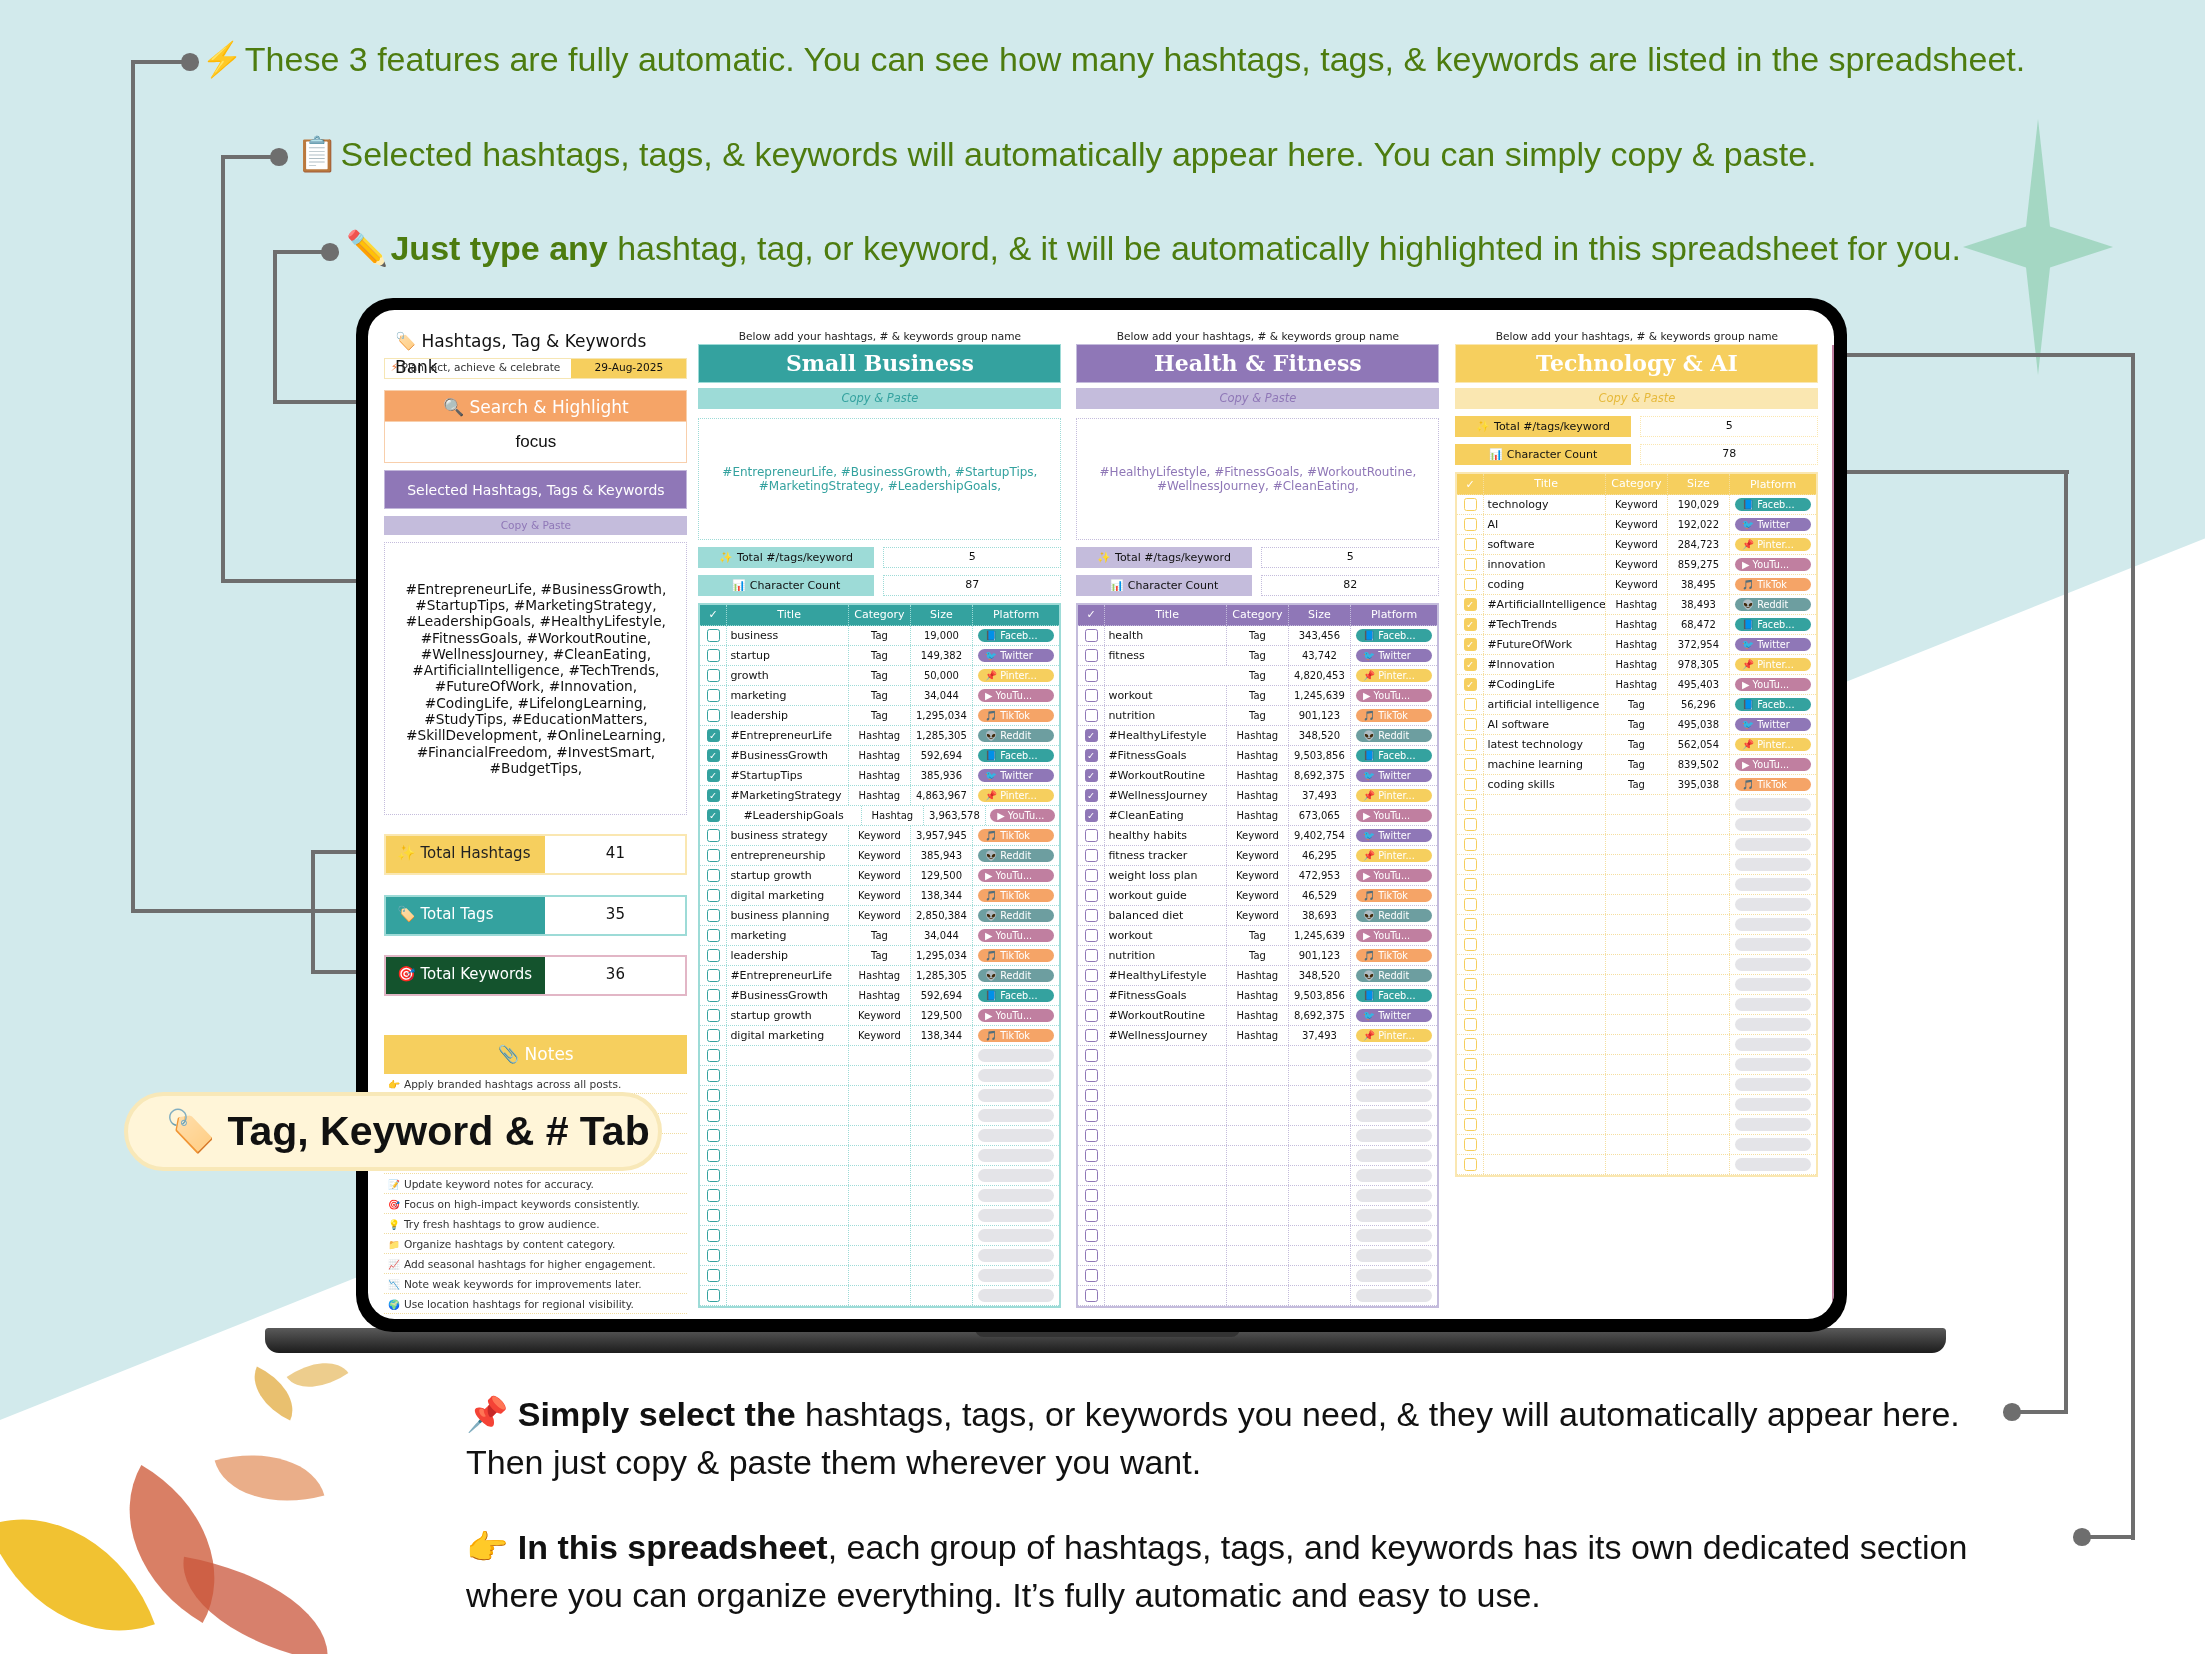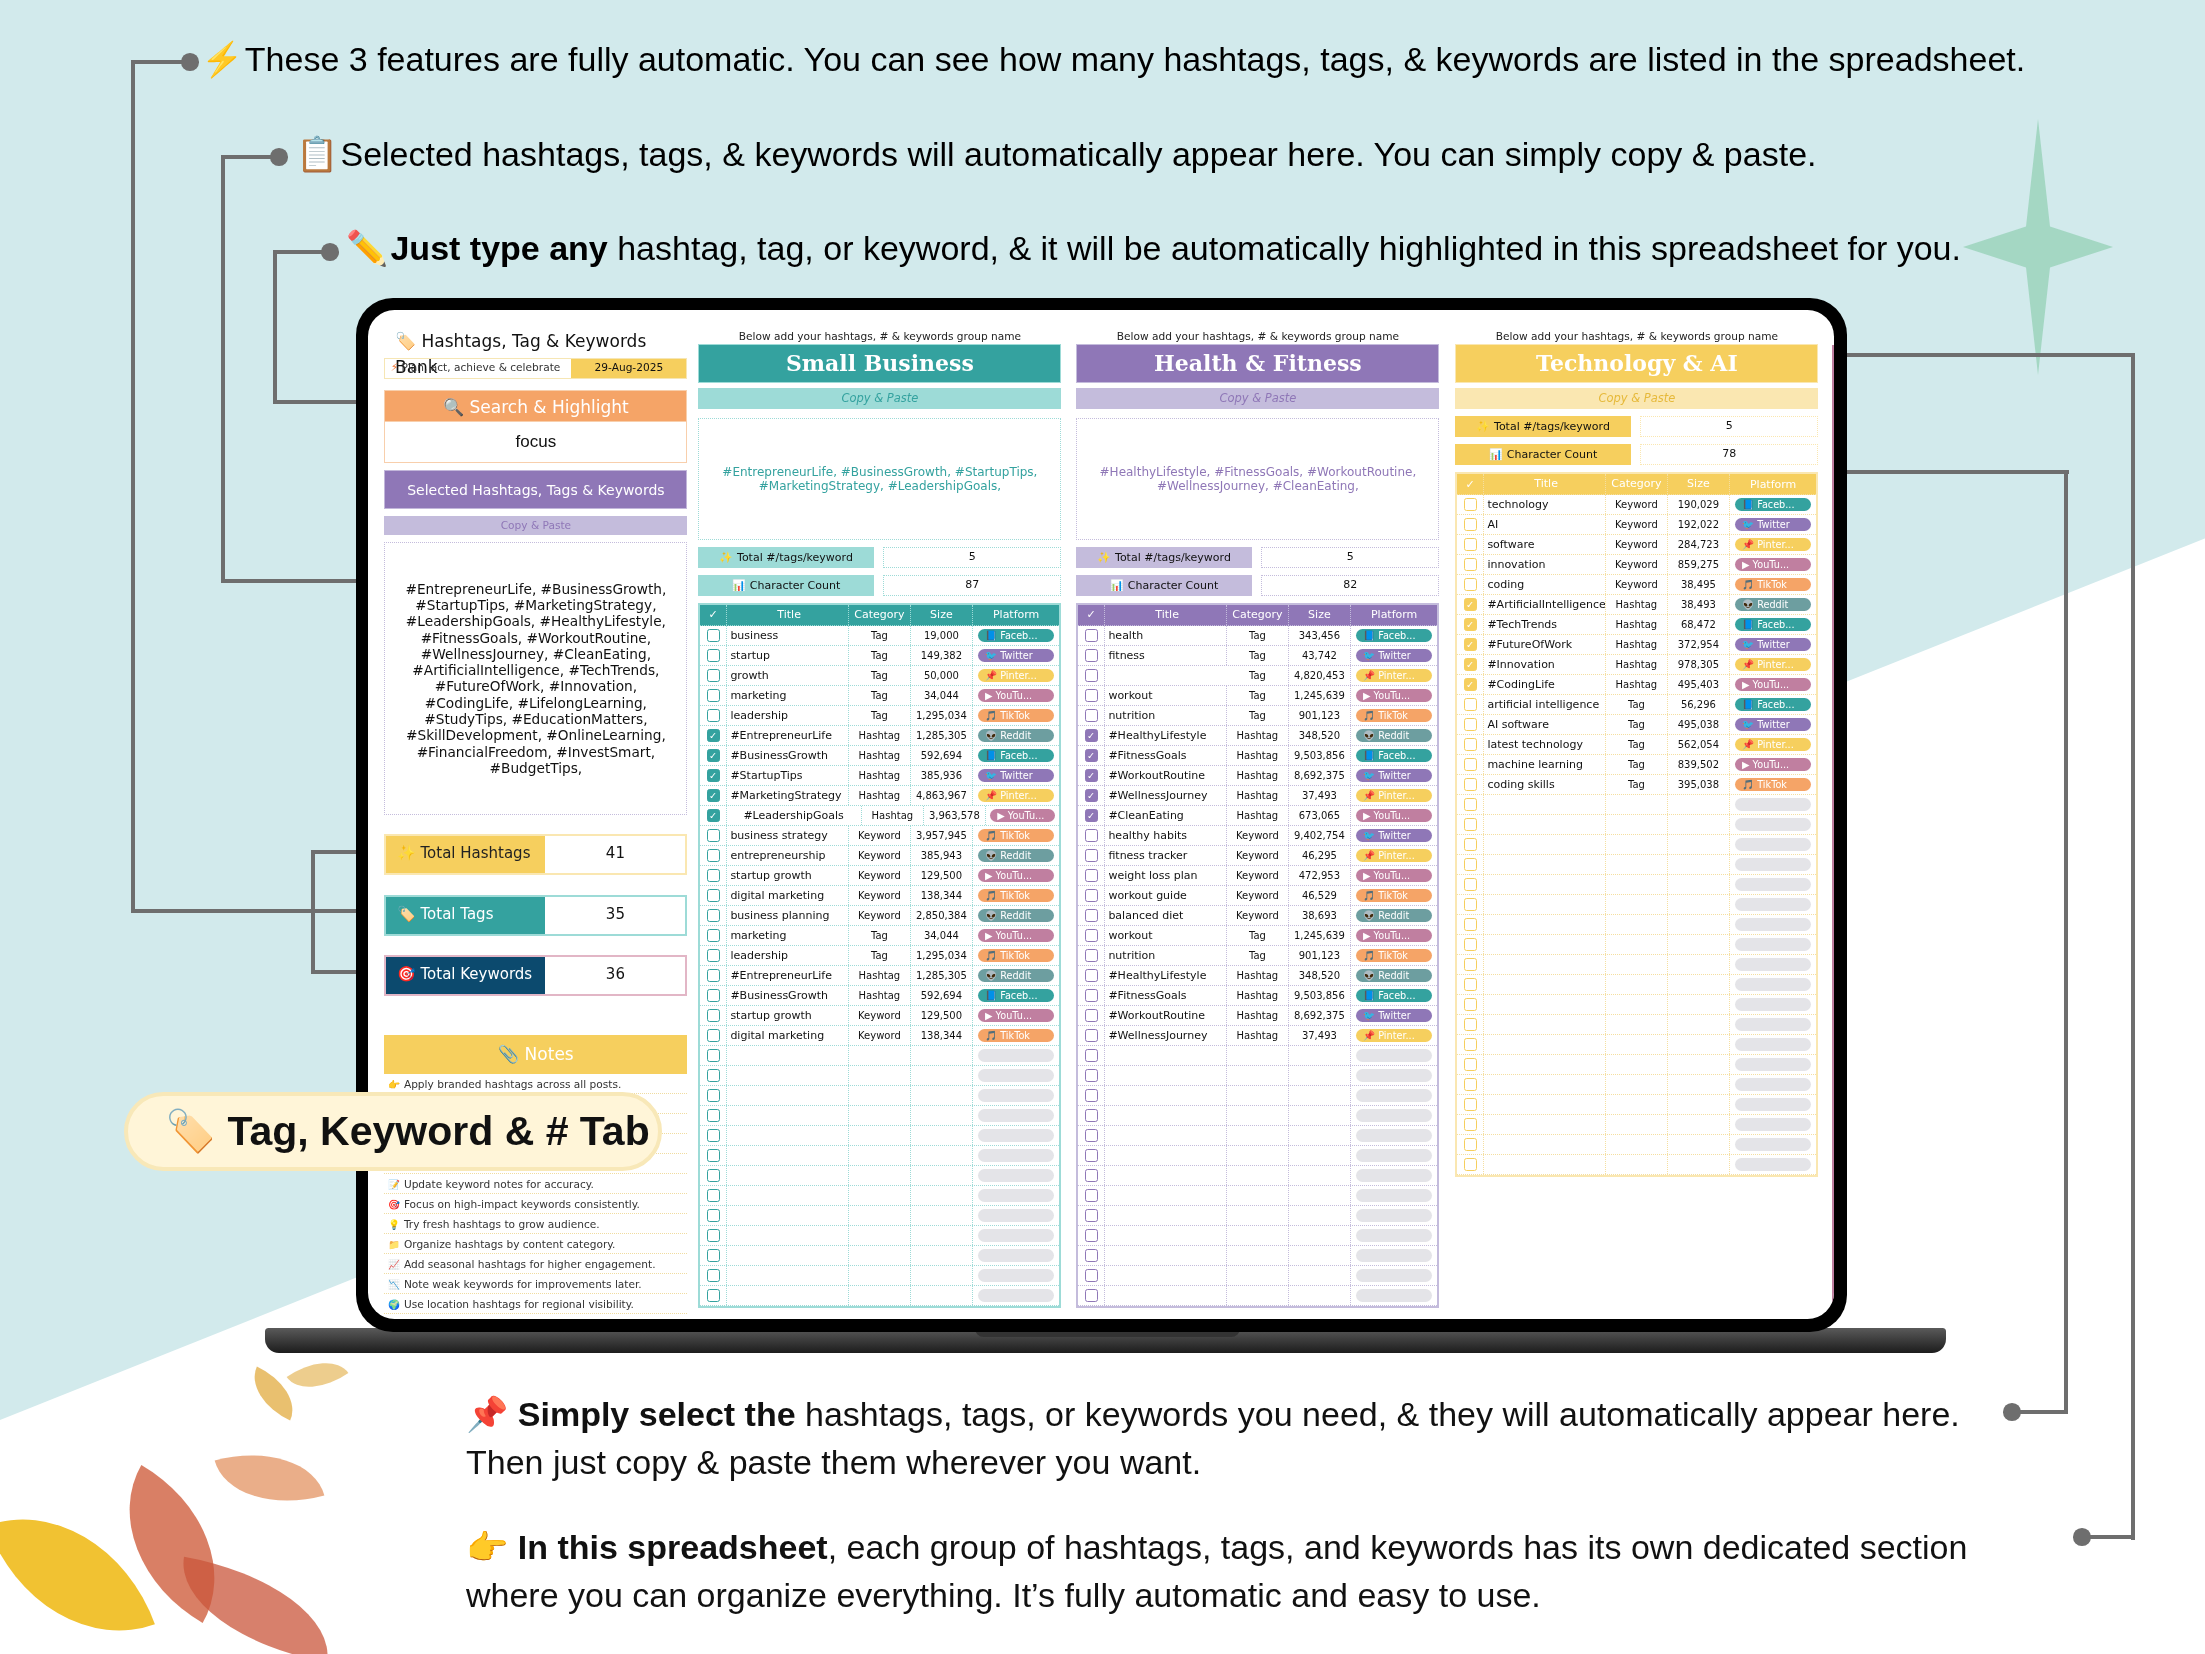--- a/index.html
+++ b/index.html
@@ -1,20 +1,20 @@
 <!DOCTYPE html>
 <html style="font-size:14px"><head>
 <meta charset="utf-8">
 <style>
 *{box-sizing:border-box;margin:0;padding:0}
 html,body{width:2206px;height:1654px;overflow:hidden}
 body{position:relative;background:#d2eaec;font-family:"DejaVu Sans",sans-serif;color:#111}
 .bg-white-wedge{position:absolute;left:0;top:0;width:2206px;height:1654px;background:#fff;clip-path:polygon(0 1420px,2206px 538px,2206px 1654px,0 1654px)}
 .sparkle{position:absolute;left:1963px;top:119px;width:150px;height:256px;background:#9fd5bf;clip-path:polygon(50% 0,58% 42%,100% 50%,58% 58%,50% 100%,42% 58%,0 50%,42% 42%);opacity:.9}
-.annot{position:absolute;font-family:"Liberation Sans",sans-serif;font-size:34px;color:#000000;white-space:nowrap;line-height:1.2}
+.annot{position:absolute;font-family:"Liberation Sans",sans-serif;font-size:34px;color:#4d7c0f;white-space:nowrap;line-height:1.2}
 .annot b{font-weight:700}
 .annot .emo{display:inline-block;width:35px;text-align:center}
 .line{position:absolute;background:#6e6e6e}
 .dot{position:absolute;width:17.6px;height:17.6px;border-radius:50%;background:#6e6e6e}
 .bottom-text{position:absolute;font-family:"Liberation Sans",sans-serif;font-size:34px;line-height:48px;color:#111;width:1535px}
 
 .laptop{position:absolute;left:356px;top:298px;width:1491px;height:1034px;background:#000;border-radius:37px}
 .screen{position:absolute;left:12.4px;top:12.4px;width:1466px;height:1009px;background:#fff;border-radius:26.5px;overflow:hidden}
 .base{position:absolute;left:265px;top:1328px;width:1681px;height:25px;background:linear-gradient(#5a5a5a,#1c1c1c);border-radius:3.5px 3.5px 14px 14px}
 .base-notch{position:absolute;left:975px;top:1328px;width:265px;height:8.8px;background:#333;border-radius:0 0 8.8px 8.8px}
@@ -27,21 +27,21 @@
 .orange-hd{margin-top:10.6px;height:32px;background:#f5a467;color:#fff;font-size:17px;text-align:center;line-height:32px;border:1.8px solid #f8cfac}
 .search-box{height:41px;border:1.8px solid #f8cfac;border-top:none;text-align:center;line-height:39px;font-family:"Liberation Sans",sans-serif;font-size:17px}
 .purple-hd{margin-top:7px;height:39px;background:#8f77b7;color:#fff;font-size:14px;text-align:center;line-height:39px;border:1.8px solid #c2b6da}
 .copy-hd{margin-top:7px;height:19.4px;background:#c4bcdc;color:#8f77b7;font-size:10.6px;text-align:center;line-height:19.4px}
 .selected-box{margin-top:7px;height:273px;border:1.8px dotted #c4bcdc;display:flex;align-items:center;justify-content:center;text-align:center;font-size:13.7px;line-height:16.3px;padding:0 3.5px}
 .stat{display:flex;height:41px;margin-top:19.4px;border:2.6px solid}
 .stat .lbl{width:159px;color:#fff;font-size:15px;line-height:35px;padding-left:10.6px}
 .stat .val{flex:1;background:#fff;text-align:center;line-height:35px;font-size:15px}
 .stat.hash{border-color:#fae7b1}.stat.hash .lbl{background:#f6cf5e;color:#222}
 .stat.tags{border-color:#9ddbd7;margin-top:19.4px}.stat.tags .lbl{background:#34a29f}
-.stat.kw{border-color:#e2b6c6}.stat.kw .lbl{background:#0c4a6e}
+.stat.kw{border-color:#e2b6c6}.stat.kw .lbl{background:#14532d}
 .notes-hd{margin-top:39px;height:39px;background:#f6cf5e;color:#fff;font-size:17px;text-align:center;line-height:39px}
 .note{font-size:10.6px;height:20px;line-height:20px;border-bottom:0.9px dotted #f0dca0;padding-left:3.5px;white-space:nowrap;overflow:hidden;color:#333}
 .note .ic{display:inline-block;width:16px;font-size:9.7px}
 
 .group{position:absolute;top:17.6px;width:363px}
 .g-hint{font-size:10.6px;text-align:center;height:16px;line-height:16px;color:#222}
 .g-title{height:39px;text-align:center;line-height:37px;color:#fff;font-family:"DejaVu Serif",serif;font-weight:700;font-size:22px;border:1.8px solid}
 .g-copy{margin-top:5.3px;height:21px;text-align:center;line-height:21px;font-size:11.5px;font-style:italic}
 .g-sel{margin-top:8.8px;height:122px;border:1.8px dotted;display:flex;align-items:center;justify-content:center;text-align:center;font-size:12px;line-height:14px;padding:0 17.6px}
 .g-stat{display:flex;margin-top:7px;height:21px}

